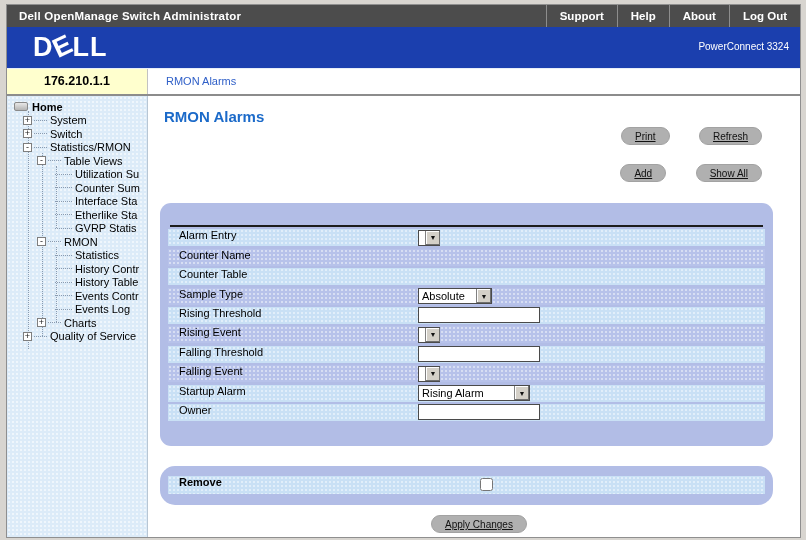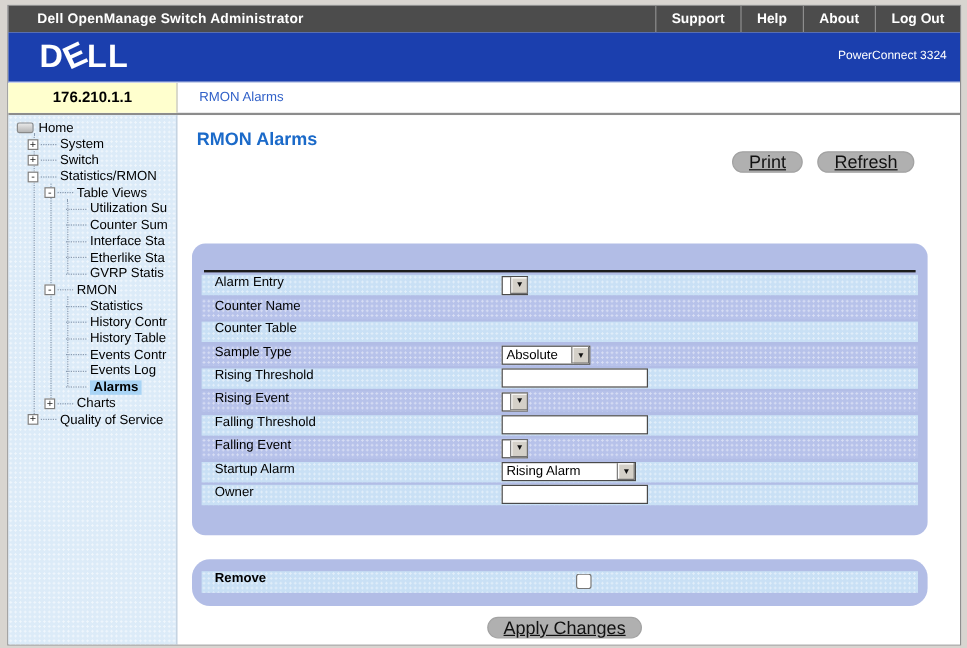--- a/index.html
+++ b/index.html
@@ -5,21 +5,21 @@
   * { box-sizing: border-box; margin: 0; padding: 0; }
   html,body { width:806px; height:540px; overflow:hidden; }
   body { background:#d8d5d0; font-family:"Liberation Sans", sans-serif; }
 
   .window { position:absolute; top:4px; left:6px; right:5px; bottom:2px;
             border:1px solid #8f8f8f; background:#fff; display:flex; flex-direction:column; }
 
   
   .topbar { height:22px; background:#4c4c4c; display:flex; align-items:center;
             color:#fff; font-size:11.5px; font-weight:bold; flex:0 0 auto; }
-  .tb-title { padding-left:24px; flex:1; letter-spacing:.2px; }
+  .tb-title { padding-left:12px; flex:1; letter-spacing:.2px; }
   .tb-links { display:flex; height:100%; align-items:flex-end; }
   .tb-link { padding:0 13px; height:100%; display:flex; align-items:center;
              border-left:1px solid #8d8d8d; color:#fff; text-decoration:none; cursor:pointer; }
 
   
   .banner { height:42px; background:#1b3fae; position:relative; flex:0 0 auto;
             border-bottom:1px solid #e8eef8; }
   .dell-logo { position:absolute; left:26px; top:5px; color:#fff; font-size:27px;
                font-weight:bold; letter-spacing:1px; }
   .dell-logo .tiltE { display:inline-block; transform:rotate(-25deg) translateY(-1px); }
@@ -32,39 +32,39 @@
   .crumb { padding-left:18px; line-height:25px; font-size:11px; color:#3060c8; cursor:pointer; }
 
   
   .bodyrow { flex:1; display:flex; min-height:0; }
   .sidebar { width:141px; flex:0 0 auto; background:#dcebf8; border-right:1px solid #b8c6d4;
              position:relative; padding-top:4px; overflow:hidden; font-size:11px;
              background-image:radial-gradient(rgba(255,255,255,.55) .8px, transparent .9px);
              background-size:4px 4px; }
   .trow { height:13.5px; display:flex; align-items:center; white-space:nowrap;
           position:relative; z-index:2; }
-  .l0 { padding-left:7px; } .l1 { padding-left:16px; } .l2 { padding-left:30px; } .l3 { padding-left:48px; }
+  .l0 { padding-left:7px;font-weight:bold; } .l1 { padding-left:16px; } .l2 { padding-left:30px; } .l3 { padding-left:48px; }
   .ebox { width:9px; height:9px; flex:0 0 9px; border:1px solid #7e7e7e; background:#fff;
           font-size:9px; line-height:7px; text-align:center; color:#222; margin-right:2px; cursor:pointer; }
   .dotseg { display:inline-block; width:13px; height:1px; border-top:1px dotted #8a9bb0; margin-right:3px; }
   .dotseg.leaf { width:17px; }
   .tlabel { cursor:pointer; color:#000; }
   .tsel { background:#a9d4f5; font-weight:bold; padding:0 3px; }
   .home-ico { width:14px; height:9px; flex:0 0 14px; background:linear-gradient(#e8e8e8,#b5b5b5);
               border:1px solid #8a8a8a; border-radius:2px; margin-right:4px; }
   .vline { position:absolute; width:1px; border-left:1px dotted #8a9bb0; z-index:1; }
 
   
   .main { flex:1; background:#fff; position:relative; overflow:hidden; }
   .page-title { position:absolute; left:16px; top:12px; font-size:15px; font-weight:bold; color:#1b6ac9; }
   .btns1 { position:absolute; right:38px; top:30px; }
   .btns2 { position:absolute; right:38px; top:67px; }
   .pill { display:inline-block; height:18px; line-height:17px; background:#b0b0b0;
-          border:1px solid #a2a2a2; border-radius:9px; padding:0 13px; margin-left:8px;
-          font-size:15px; color:#111; text-decoration:underline; cursor:pointer;
+          border:1px solid #a2a2a2; border-radius:9px; padding:0 13px; margin-left:25px;
+          font-size:10px; color:#111; text-decoration:underline; cursor:pointer;
           font-family:"Liberation Sans", sans-serif; }
 
   .panel { position:absolute; left:12px; width:613px; background:#b2bde6; border-radius:11px; }
   .form-panel { top:107px; height:243px; padding:22px 8px 0 8px; }
   .remove-panel { top:370px; height:39px; padding:9px 8px 0 8px;border-radius:15px; }
   .topline { height:2px; background:#1c1c1c; margin:0 2px 0 2px; }
   .frow { height:17px; margin-top:2.4px; display:flex; align-items:flex-start; position:relative;
           padding-left:11px; font-size:11px; color:#000;
           background-image:radial-gradient(rgba(255,255,255,.45) .8px, transparent .9px);
           background-size:4px 4px; }
@@ -182,43 +182,43 @@
           <span class="tlabel">History Table</span>
         </div>
       <div class="trow l3">
           <span class="dotseg leaf"></span>
           <span class="tlabel">Events Contr</span>
         </div>
       <div class="trow l3">
           <span class="dotseg leaf"></span>
           <span class="tlabel">Events Log</span>
         </div>
-      <div class="trow l3">
-          <span class="dotseg leaf"></span>
-          <span class="tlabel tsel">Alarms</span>
-        </div>
       <div class="trow l2">
           <span class="ebox">+</span>
           <span class="dotseg"></span>
           <span class="tlabel">Charts</span>
         </div>
       <div class="trow l1">
           <span class="ebox">+</span>
           <span class="dotseg"></span>
           <span class="tlabel">Quality of Service</span>
         </div>
     </div>
 
     <div class="main">
       <div class="page-title">RMON Alarms</div>
 
       <div class="btns1">
         <button class="pill">Print</button>
         <button class="pill">Refresh</button>
       </div>
+      <div class="btns2">
+        <button class="pill">Add</button>
+        <button class="pill">Show All</button>
+      </div>
 
       <div class="panel form-panel">
         <div class="topline"></div>
 
         <div class="frow light">
           <span>Alarm Entry</span>
           <div class="fctrl">
               <div class="sel w-narrow">
                 <span class="sel-txt"></span>
                 <span class="sel-btn"></span>

